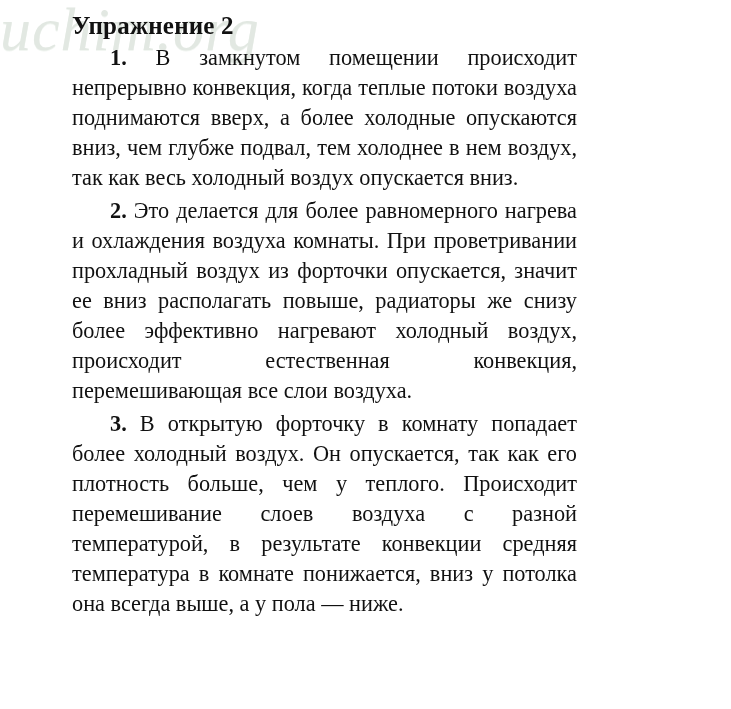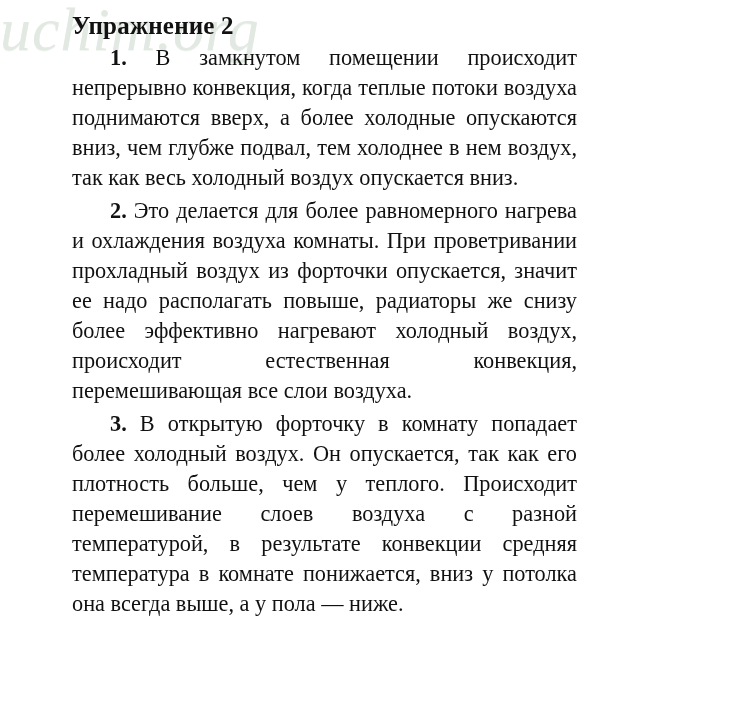--- a/index.html
+++ b/index.html
@@ -75,20 +75,20 @@
 
 <div class="page">
 
   <h1 class="doc-title">Упражнение 2</h1>
 
   <p class="para first-indent">
     <span class="num">1.</span><span> В замкнутом помещении происходит непрерывно конвекция, когда теплые потоки воздуха поднимаются вверх, а более холодные опускаются вниз, чем глубже подвал, тем холоднее в нем воздух, так как весь холодный воздух опускается вниз.</span>
   </p>
 
   <p class="para first-indent">
-    <span class="num">2.</span><span> Это делается для более равномерного нагрева и охлаждения воздуха комнаты. При проветривании прохладный воздух из форточки опускается, значит ее надо располагать повыше, радиаторы же снизу более эффективно нагревают холодный воздух, происходит естественная конвекция, перемешивающая все слои воздуха.</span>
+    <span class="num">2.</span><span> Это делается для более равномерного нагрева и охлаждения воздуха комнаты. При проветривании прохладный воздух из форточки опускается, значит ее вниз располагать повыше, радиаторы же снизу более эффективно нагревают холодный воздух, происходит естественная конвекция, перемешивающая все слои воздуха.</span>
   </p>
 
   <p class="para first-indent">
     <span class="num">3.</span><span> В открытую форточку в комнату попадает более холодный воздух. Он опускается, так как его плотность больше, чем у теплого. Происходит перемешивание слоев воздуха с разной температурой, в результате конвекции средняя температура в комнате понижается, вниз у потолка она всегда выше, а у пола — ниже.</span>
   </p>
 
 </div>
 
 </body></html>

